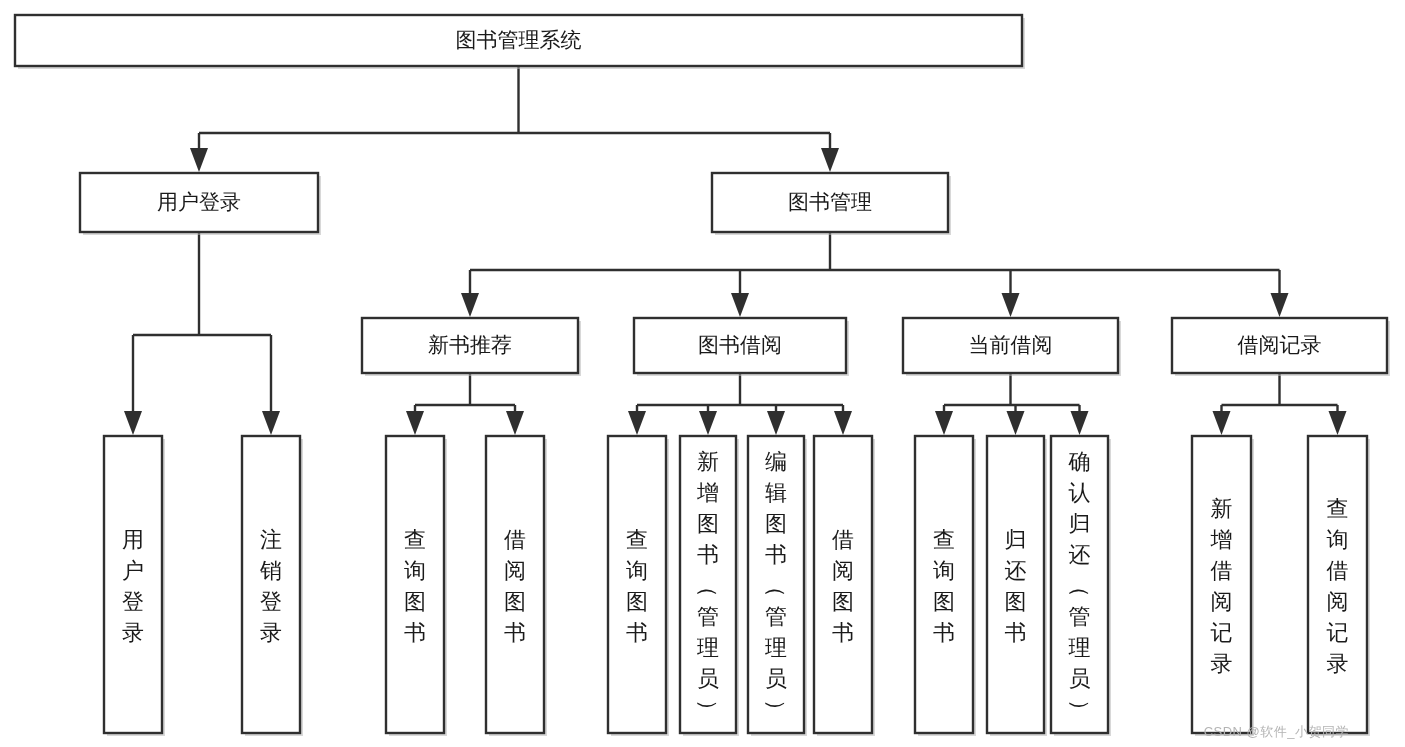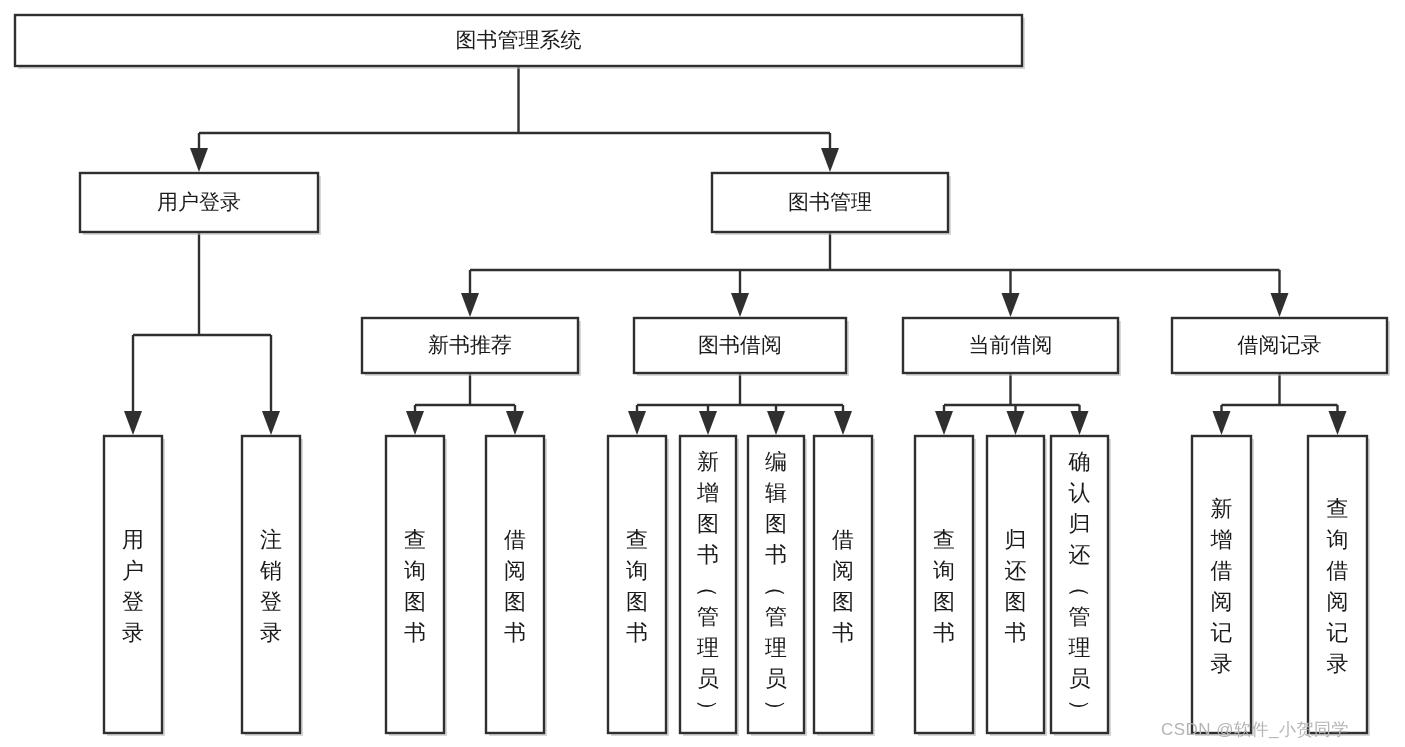--- a/index.html
+++ b/index.html
@@ -57,21 +57,21 @@
     font-family: "Liberation Sans", "DejaVu Sans", sans-serif;
     font-size: 22px;
     fill: #1a1a1a;
     text-anchor: middle;
   }
   .watermark {
     position: absolute;
     right: 10px;
     bottom: 6px;
     font-family: "Liberation Sans", "DejaVu Sans", sans-serif;
-    font-size: 17px;
+    font-size: 13px;
     color: #b4b4b4;
     letter-spacing: 0.5px;
     white-space: nowrap;
     user-select: none;
   }
 </style>
 </head>
 <body>
 
 <div id="diagram-root">

